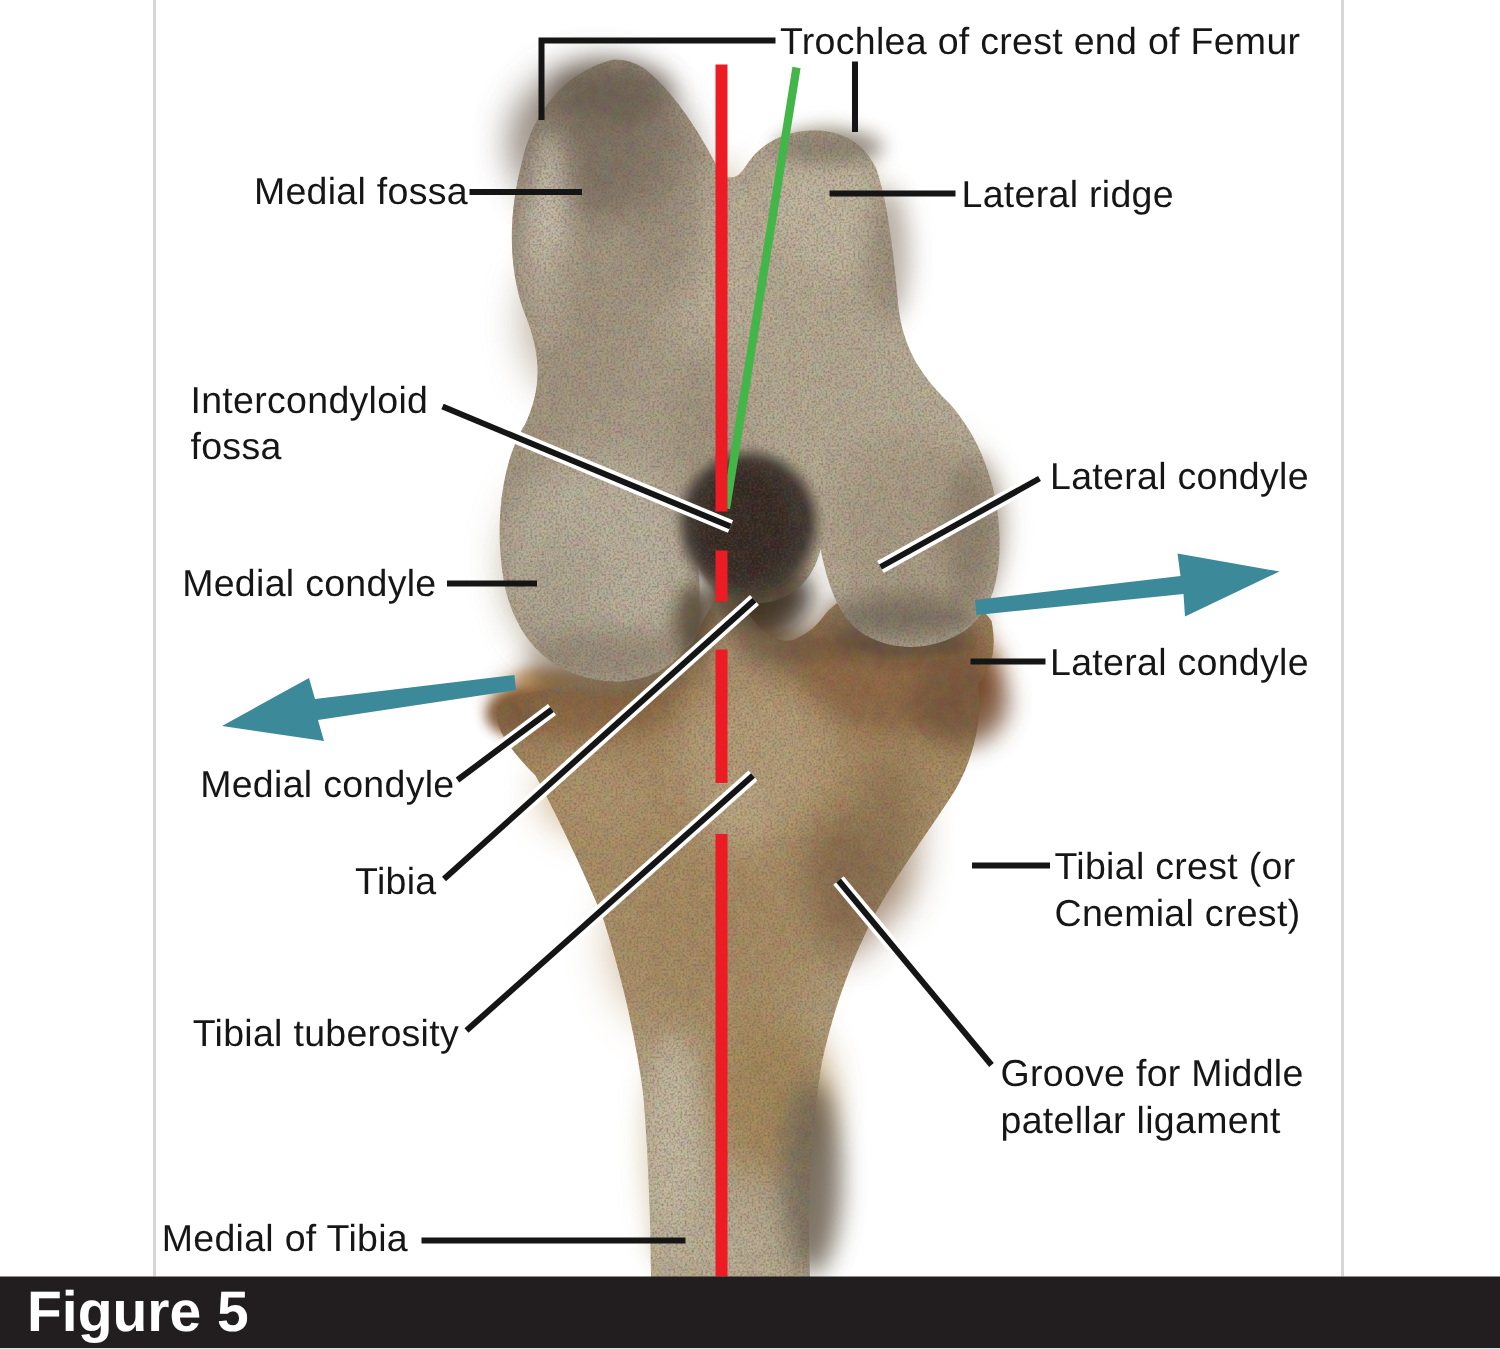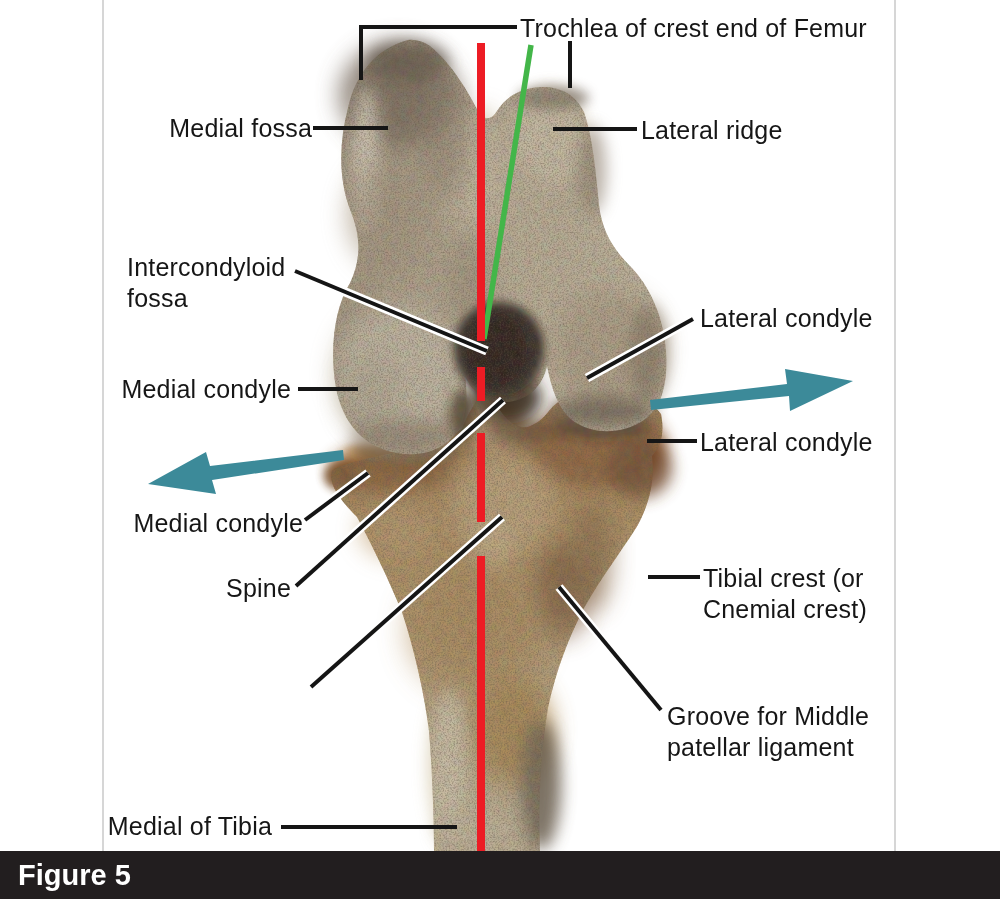--- a/index.html
+++ b/index.html
@@ -19,21 +19,21 @@
   .leader{stroke:#151515;stroke-width:4;fill:none;stroke-linecap:butt;}
   .leader-casing{stroke:#ffffff;stroke-width:9;fill:none;stroke-linecap:butt;}
   .bracket{stroke:#151515;stroke-width:4;fill:none;}
   .axis-red{stroke:var(--axis-red,#ed1c24);stroke-width:8;fill:none;}
   .axis-green{stroke:var(--axis-green,#43b649);stroke-width:5.5;fill:none;}
   .dir-arrow{fill:var(--arrow-teal,#3c8a99);}
   .caption-bar{
     position:absolute;left:0;bottom:0;width:1000px;height:48px;
     background:var(--caption-bar,#221e1f);display:flex;align-items:center;
   }
-  .caption-bar span{color:#ffffff;font-size:29px;font-weight:700;padding-left:18px;}
+  .caption-bar span{color:#ffffff;font-size:38px;font-weight:700;padding-left:18px;}
 </style>
 </head>
 <body>
 
 <div class="stage">
 
   <div class="panel-border left"></div>
   <div class="panel-border right"></div>
 
   <svg class="art" width="1000" height="899" viewBox="0 0 1000 899">
@@ -175,23 +175,24 @@
 
   <div class="label" style="left:520px;top:13px;">Trochlea of crest end of Femur</div>
   <div class="label ra" style="right:688px;top:113px;">Medial fossa</div>
   <div class="label" style="left:641px;top:115px;">Lateral ridge</div>
   <div class="label" style="left:127px;top:252px;">Intercondyloid
 fossa</div>
   <div class="label" style="left:700px;top:303px;">Lateral condyle</div>
   <div class="label ra" style="right:709px;top:374px;">Medial condyle</div>
   <div class="label" style="left:700px;top:427px;">Lateral condyle</div>
   <div class="label ra" style="right:697px;top:508px;">Medial condyle</div>
-  <div class="label ra" style="right:709px;top:573px;">Spine</div>
+  <div class="label ra" style="right:709px;top:573px;">Tibia</div>
   <div class="label" style="left:703px;top:563px;">Tibial crest (or
 Cnemial crest)</div>
+  <div class="label ra" style="right:694px;top:674px;">Tibial tuberosity</div>
   <div class="label" style="left:667px;top:701px;">Groove for Middle
 patellar ligament</div>
   <div class="label ra" style="right:728px;top:811px;">Medial of Tibia</div>
 
   <div class="caption-bar">
     <span>Figure 5</span>
   </div>
 </div>
 
 </body></html>

